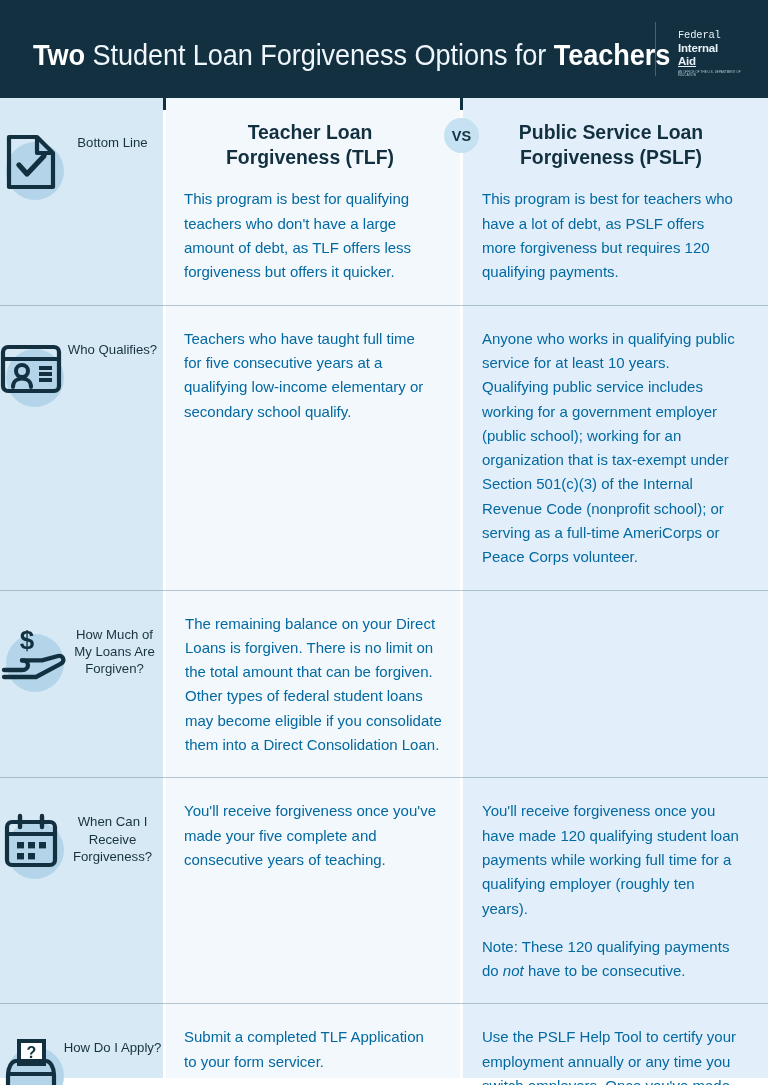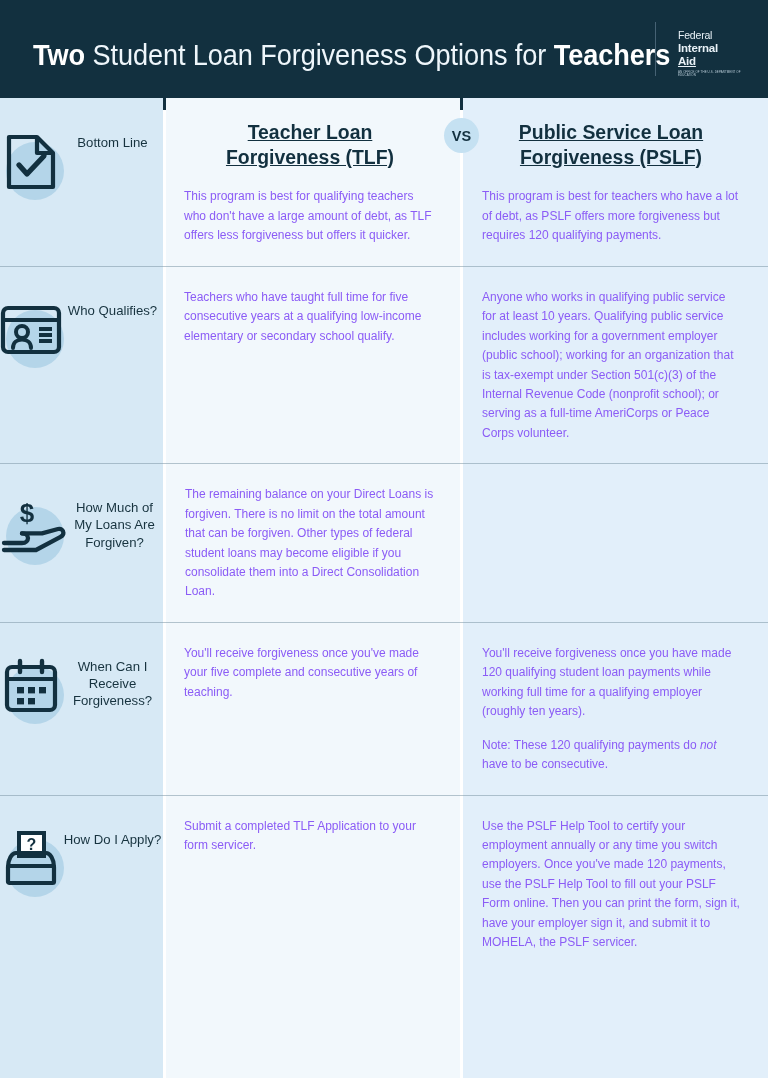--- a/index.html
+++ b/index.html
@@ -52,21 +52,21 @@
     background: #466274;
   }
 
   .fsa-logo {
     position: absolute;
     left: 678px; top: 30px;
     width: 70px;
     color: #e8f1f7;
     line-height: 1.12;
   }
-  .fsa-logo .l1 { font-size: 10.5px; font-weight: 400; letter-spacing: -0.2px; }
+  .fsa-logo .l1 { font-size: 10.5px; font-weight: 400; letter-spacing: -0.2px; font-family: Liberation Mono, monospace; }
   .fsa-logo .l2 { font-size: 11.5px; font-weight: 700; letter-spacing: -0.2px; }
   .fsa-logo .l3 { font-size: 11.5px; font-weight: 700; letter-spacing: -0.2px; text-decoration: underline; }
   .fsa-logo .fine {
     margin-top: 3px;
     font-size: 2.9px;
     line-height: 1.35;
     letter-spacing: 0.12px;
     color: #b9ccd8;
     text-transform: uppercase;
   }
@@ -156,28 +156,27 @@
   }
 
   
   .col-head {
     text-align: center;
     font-size: 19.4px;
     line-height: 1.3;
     font-weight: 700;
     color: #12303f;
     margin-bottom: 17px;
-    text-decoration: underline;
   }
 
   
   .copy {
-    font-size: 12px;
+    font-size: 15px;
     line-height: 1.62;
-    color: #8b5cf6;
+    color: #0369a1;
   }
   .copy + .copy { margin-top: 14px; }
   .copy em { font-style: italic; }
 
   
   .vs-badge {
     position: absolute;
     left: 444px; top: 118px;
     width: 35px; height: 35px;
     border-radius: 50%;

